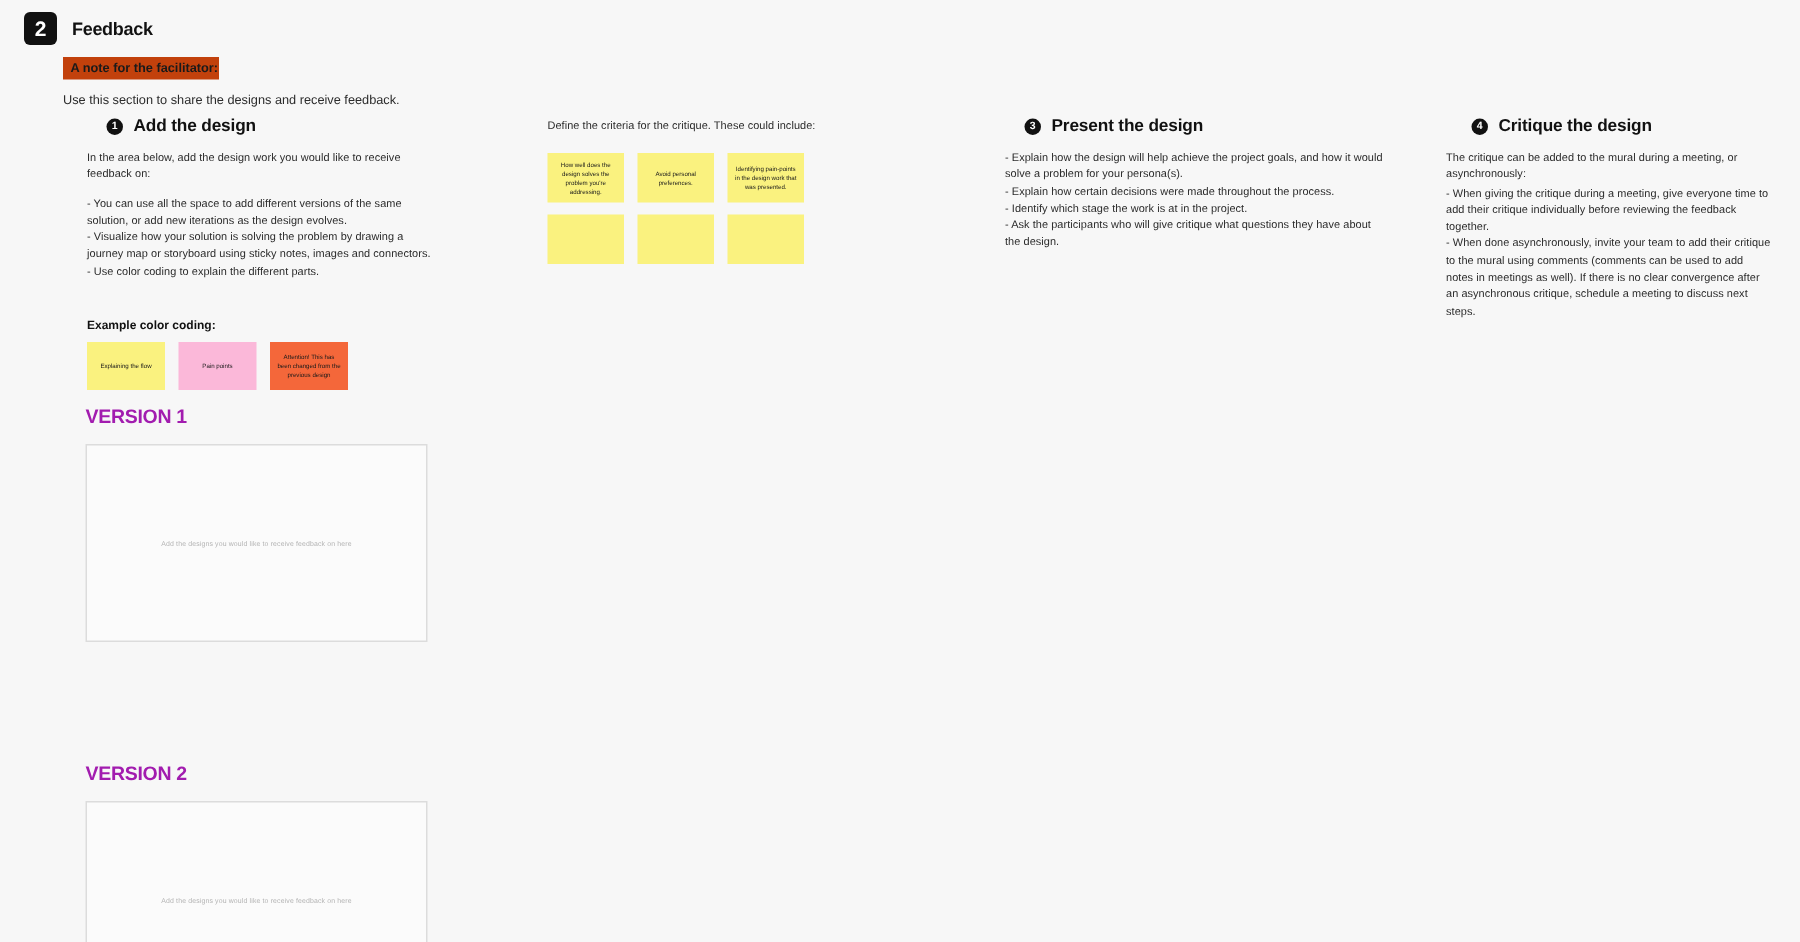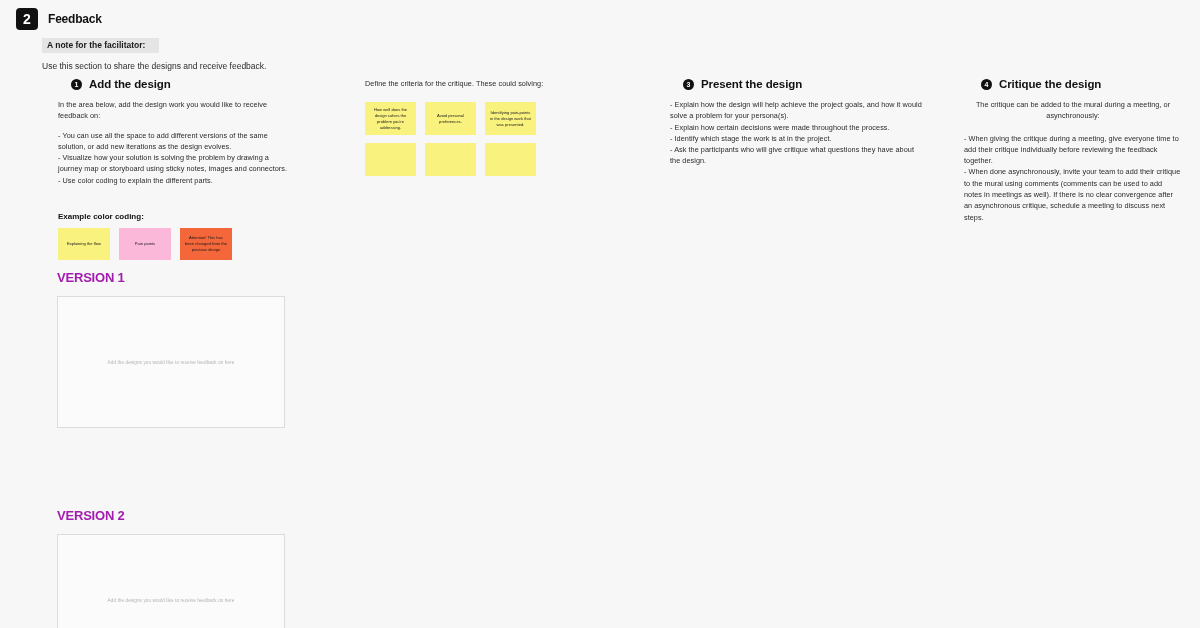--- a/index.html
+++ b/index.html
@@ -17,21 +17,21 @@
   .header-row { display: flex; align-items: center; gap: 10px; }
   .badge-square {
     width: 22px; height: 22px; background: #111; color: #fff;
     border-radius: 4px; display: flex; align-items: center;
     justify-content: center; font-size: 14px; font-weight: bold;
     flex: 0 0 auto; letter-spacing: 0;
   }
   .page-title { font-size: 12px; font-weight: bold; letter-spacing: -0.2px; color: #111; }
   .facilitator-note {
     margin-left: 26px; margin-top: 8px; display: inline-block;
-    background: #e5e5e5; padding: 2px 14px 3px 5px;
+    background: #c2410c; padding: 2px 1px 3px 5px;
     font-size: 8.5px; font-weight: bold; color: #1a1a1a;
   }
   .intro-text {
     margin-left: 26px; margin-top: 8px;
     font-size: 8.5px; color: #2b2b2b; line-height: 1.35;
   }
 
   
   .col { position: absolute; }
   .col-head { display: flex; align-items: center; gap: 7px; margin-bottom: 9px; padding-left: 31px; }
@@ -109,21 +109,21 @@
       <div class="sticky-row">
         <div class="sticky yellow">Explaining the flow</div>
         <div class="sticky pink">Pain points</div>
         <div class="sticky orange">Attention! This has been changed from the previous design</div>
       </div>
     </div>
   </div>
 
   <div class="col" style="left:347px; top:78px; width:280px;">
     <div class="col-body">
-      <p style="margin-bottom:13px;">Define the criteria for the critique. These could solving:</p>
+      <p style="margin-bottom:13px;">Define the criteria for the critique. These could include:</p>
       <div class="criteria-grid">
         <div class="sticky-row">
           <div class="sticky yellow">How well does the design solves the problem you're addressing.</div>
           <div class="sticky yellow">Avoid personal preferences.</div>
           <div class="sticky yellow">Identifying pain-points in the design work that was presented.</div>
         </div>
         <div class="sticky-row">
           <div class="sticky yellow empty"></div>
           <div class="sticky yellow empty"></div>
           <div class="sticky yellow empty"></div>
@@ -144,21 +144,21 @@
 - Ask the participants who will give critique what questions they have about the design.</p>
     </div>
   </div>
 
   <div class="col" style="left:950px; top:78px; width:232px;">
     <div class="col-head">
       <div class="badge-circle">4</div>
       <div class="col-title">Critique the design</div>
     </div>
     <div class="col-body" style="padding-left:14px;">
-      <p style="margin-bottom:11px;text-align:center;">The critique can be added to the mural during a meeting, or asynchronously:</p>
+      <p style="margin-bottom:1px;">The critique can be added to the mural during a meeting, or asynchronously:</p>
       <p class="tight" style="white-space:pre-line;">- When giving the critique during a meeting, give everyone time to add their critique individually before reviewing the feedback together.
 - When done asynchronously, invite your team to add their critique to the mural using comments (comments can be used to add notes in meetings as well). If there is no clear convergence after an asynchronous critique, schedule a meeting to discuss next steps.</p>
     </div>
   </div>
 
   <div class="version-block" style="left:57px; top:270px;">
     <div class="version-title">VERSION 1</div>
     <div class="version-frame" style="height:132px;">
       <span class="ph">Add the designs you would like to receive feedback on here</span>
     </div>

